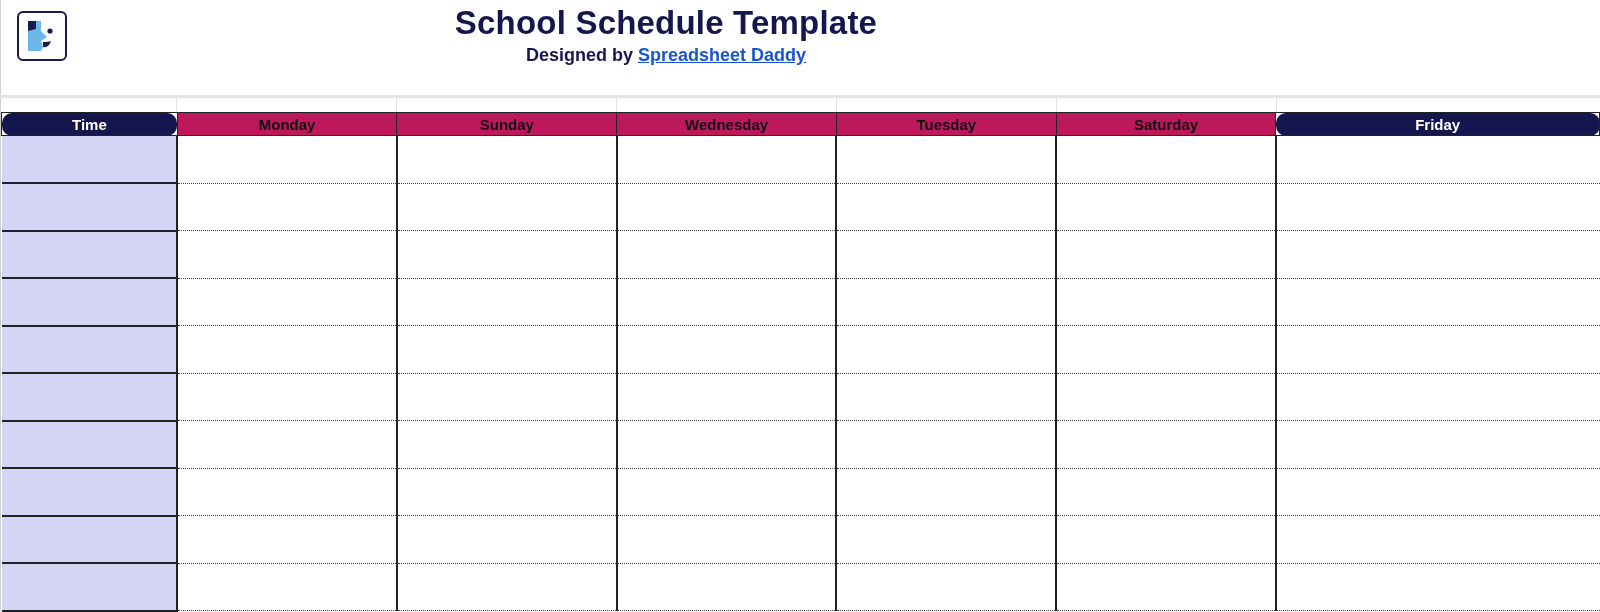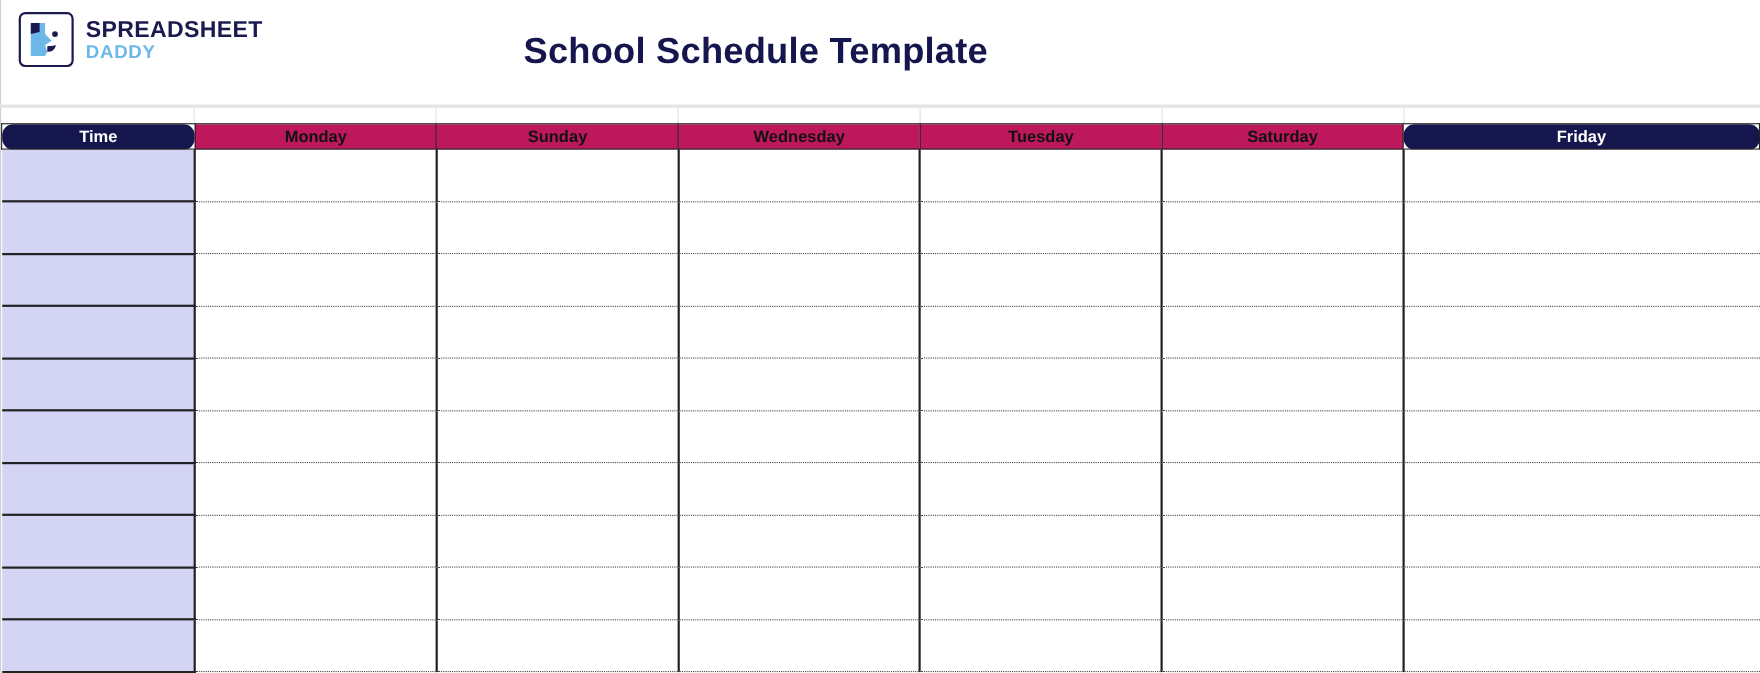--- a/index.html
+++ b/index.html
@@ -10,21 +10,21 @@
   .left-edge { position:absolute; left:0; top:0; width:1px; height:612px; background:#d0d0d0; }
   .logo { position:absolute; left:17px; top:11px; display:flex; align-items:center; }
   .logo-box {
     width:50px; height:50px; border:2px solid #1a1a4e; border-radius:6px; box-sizing:border-box;
     position:relative; background:#fff;
   }
   .logo-text { margin-left:11px; line-height:1; }
   .logo-line1 { font-weight:bold; font-size:21px; color:#1a1a4e; letter-spacing:0.3px; }
   .logo-line2 { font-weight:bold; font-size:17px; color:#6cb8e8; letter-spacing:0.6px; margin-top:1px; }
 
-  .title-wrap { position:absolute; left:0; width:1332px; top:27px; text-align:center;padding-left:21px; }
+  .title-wrap { position:absolute; left:0; width:1332px; top:4px; text-align:center; }
   .title { font-weight:bold; font-size:33px; color:#16164f; letter-spacing:0.2px; margin-left:0px; }
   .subtitle { font-weight:bold; font-size:18px; color:#16164f; margin-top:3px; }
   .subtitle a { color:#1a55d0; text-decoration:underline; }
 
   .sep { position:absolute; left:0; width:1600px; top:95px; height:3px; background:#e4e4e4; }
   .gridrow { position:absolute; top:98px; height:14px; left:0; width:1600px; }
   .gridcell { position:absolute; top:0; height:14px; border-left:1px solid #e2e2e2; }
 
   table.sched {
     position:absolute; left:1px; top:112px; border-collapse:collapse; table-layout:fixed;
@@ -50,28 +50,27 @@
 
 <div class="logo">
   <div class="logo-box">
     <svg width="46" height="46" viewBox="0 0 46 46" style="position:absolute;left:0;top:0;">
       <path d="M9 8 L22 8 L22 18 L28 24 L22 28 L24 34 L22 38 L9 38 Z" fill="#6cb8e8"></path>
       <path d="M9 8 L17 8 L17 16 L9 18 Z" fill="#1a1a4e"></path>
       <circle cx="31" cy="18" r="2.6" fill="#1a1a4e"></circle>
       <path d="M24 29 Q30 29 32 28 Q30 35 24 34 Z" fill="#1a1a4e"></path>
     </svg>
   </div>
-  <div class="logo-text">
-    <div class="logo-line1">SPREADSHEET</div>
-    <div class="logo-line2">DADDY</div>
-  </div>
 </div>
 
 <div class="title-wrap">
   <div class="title">School Schedule Template</div>
+  <div class="subtitle">
+    <span>Designed by </span><a>Spreadsheet Daddy</a>
+  </div>
 </div>
 
 <div class="sep"></div>
 <div class="gridrow">
   <div class="gridcell" style="left:176px;width:218px;"></div>
   <div class="gridcell" style="left:396px;width:218px;"></div>
   <div class="gridcell" style="left:616px;width:218px;"></div>
   <div class="gridcell" style="left:836px;width:218px;"></div>
   <div class="gridcell" style="left:1056px;width:218px;"></div>
   <div class="gridcell" style="left:1276px;width:324px;"></div>

